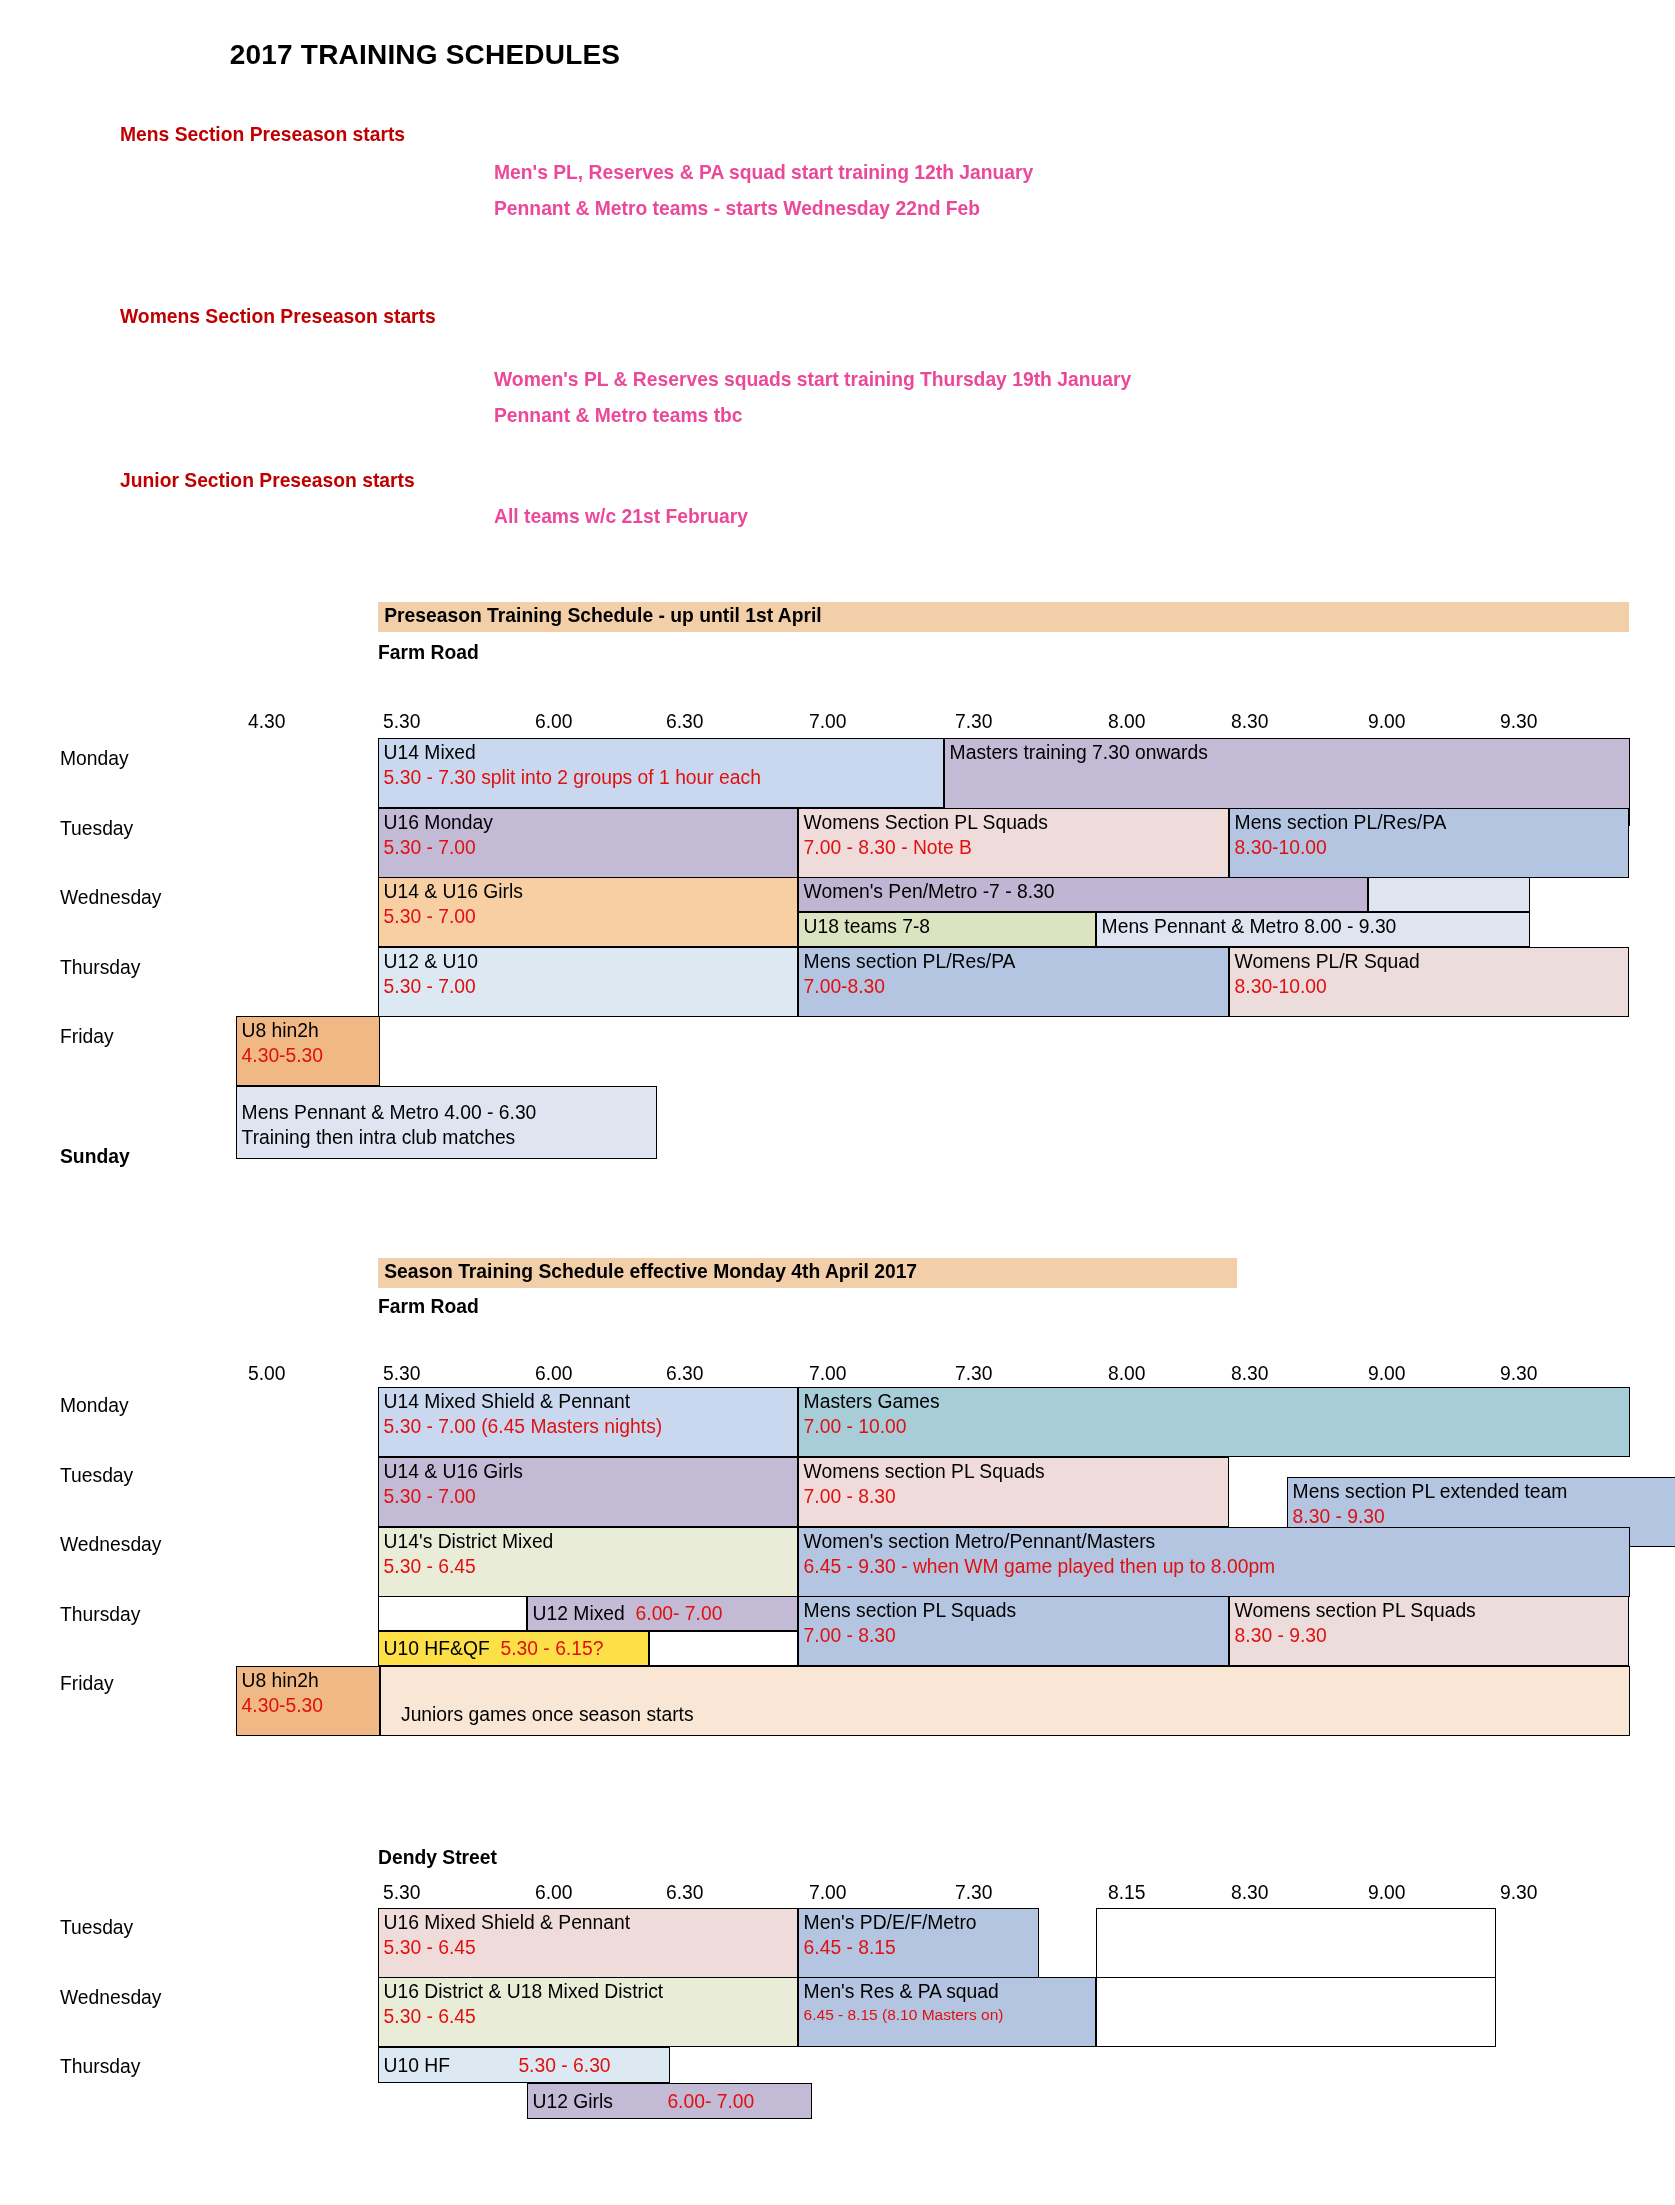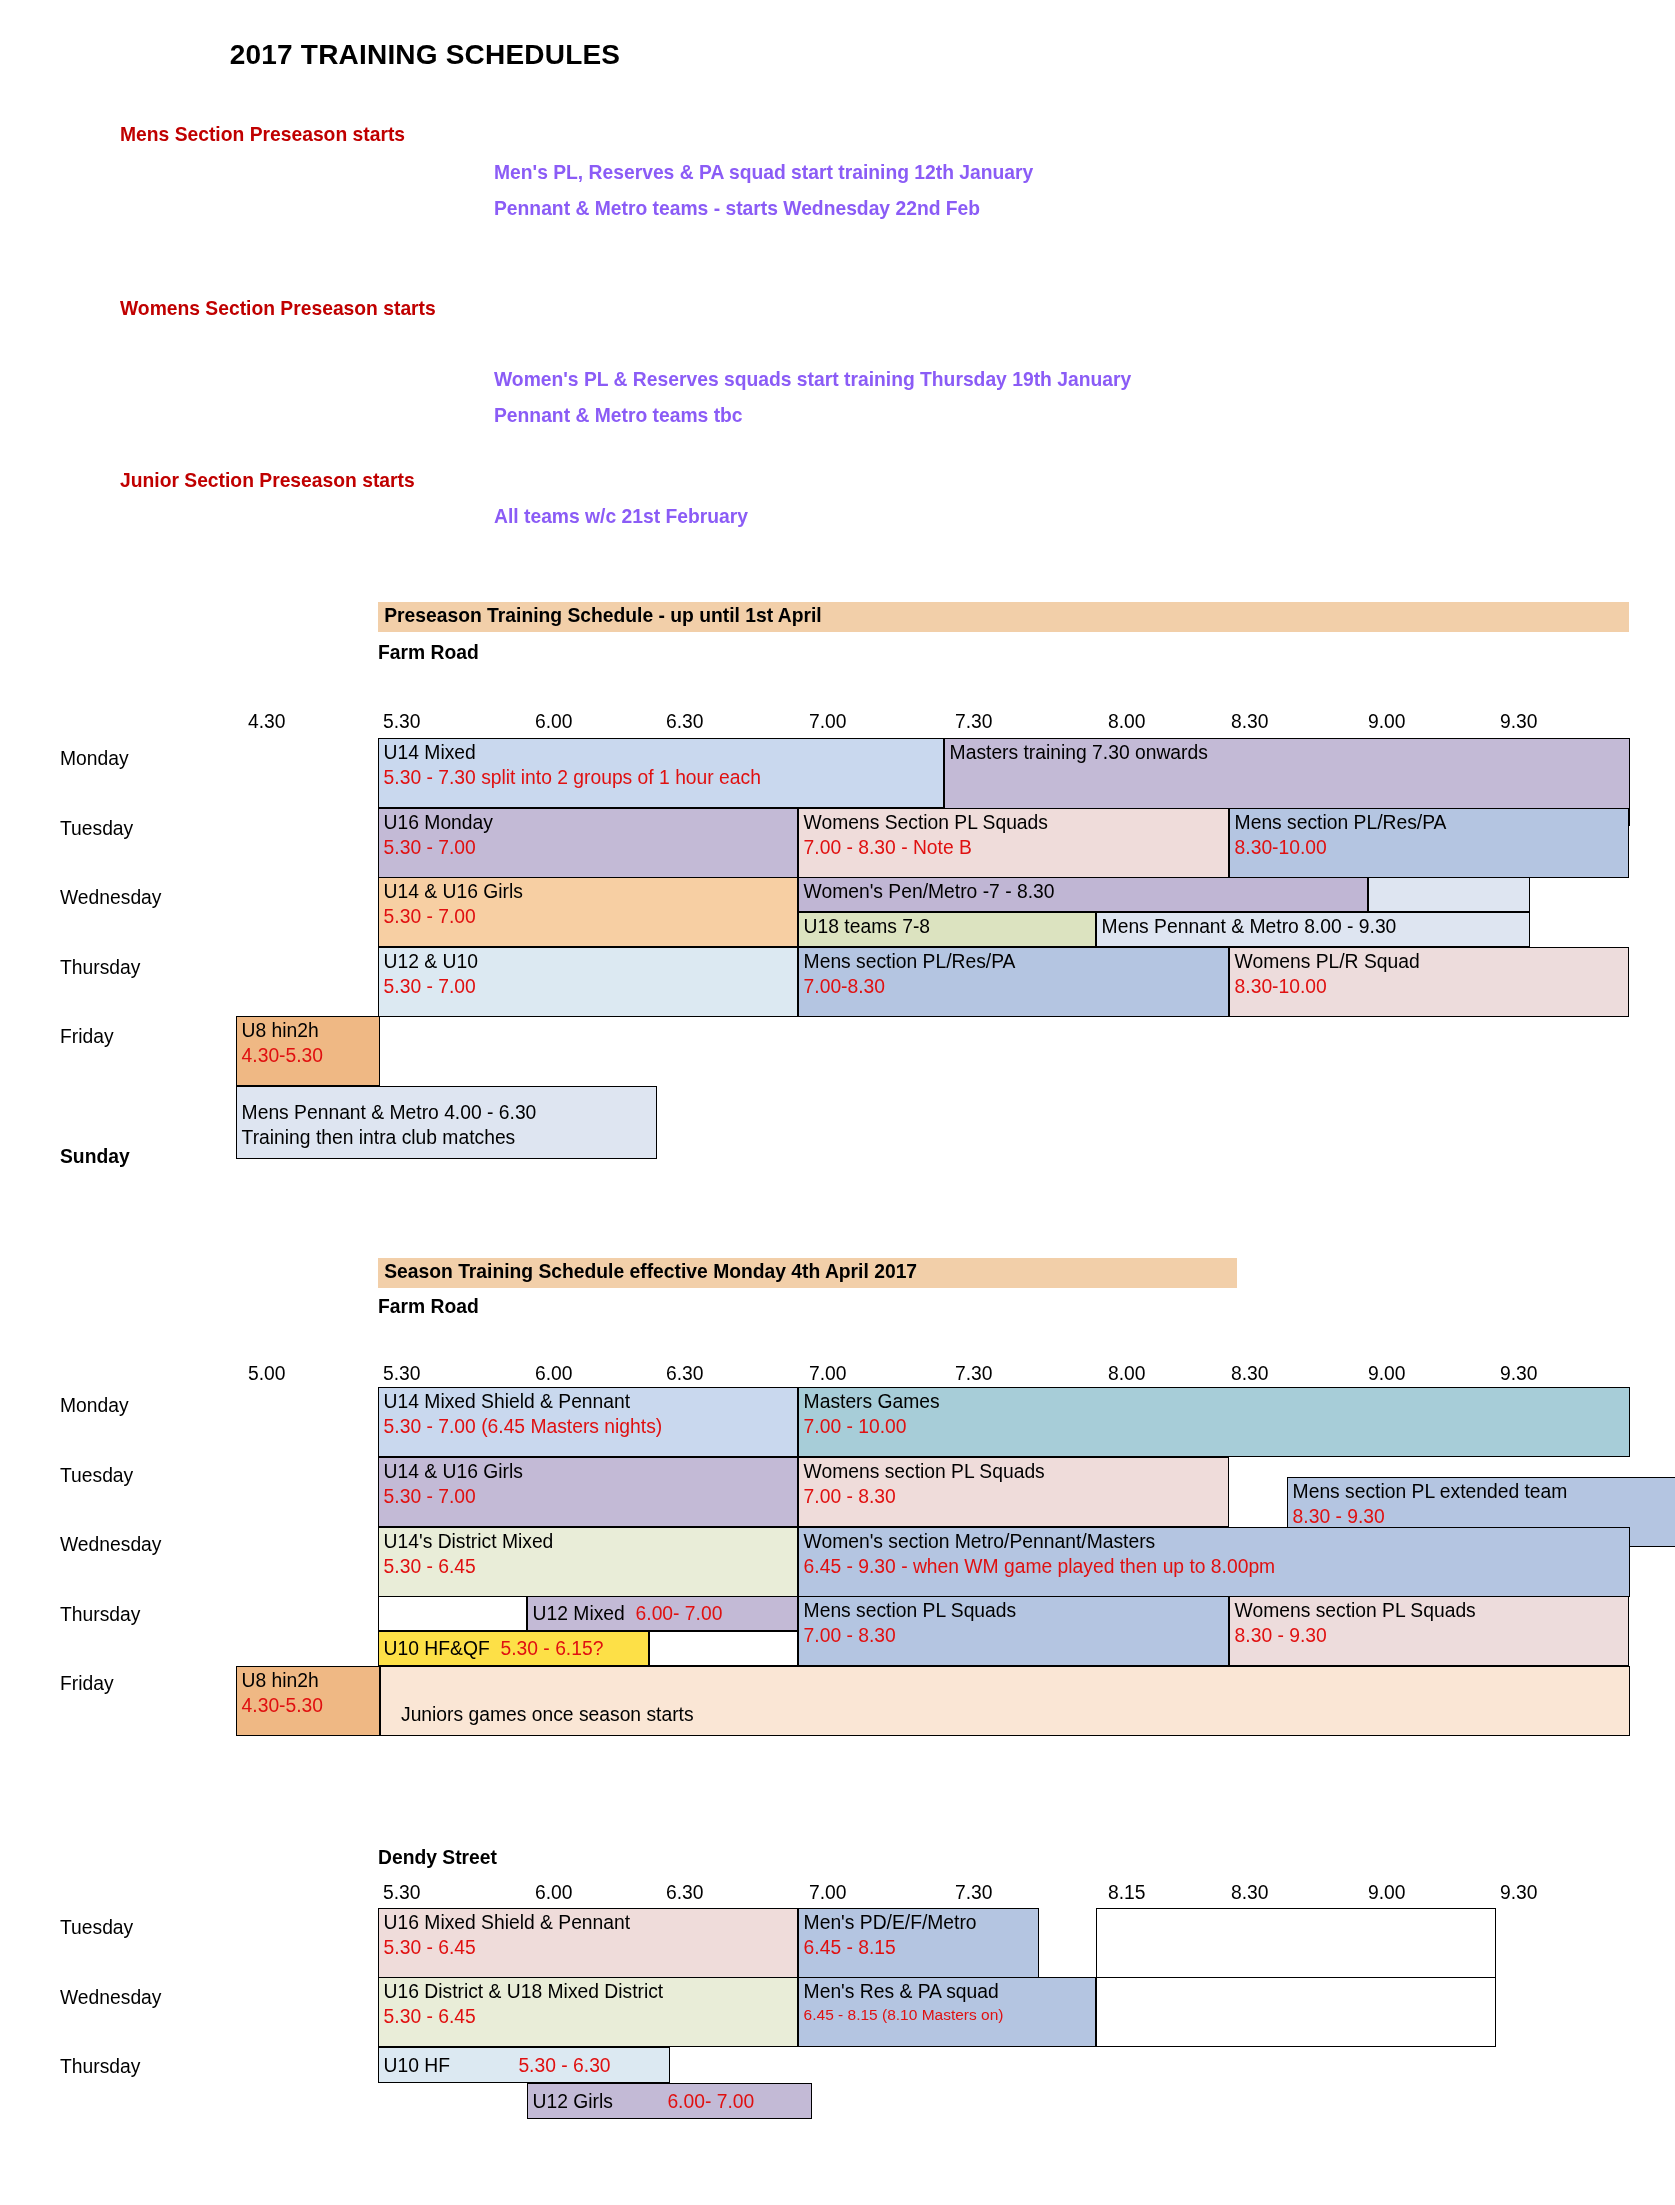--- a/index.html
+++ b/index.html
@@ -26,21 +26,21 @@
     font-weight: bold;
     letter-spacing: 0.2px;
   }
   .note-head {
     color: #C00000;
     font-weight: bold;
     font-size: 19.3px;
     margin-left: 60px;
   }
   .note-line {
-    color: #8b5cf6;
+    color: #ec4899;
     font-weight: bold;
     font-size: 19.3px;
     margin-left: 247px;
   }
 
   
   .sched { position: absolute; left: 0; width: 1675px; }
 
   .sched-banner {
     position: absolute;
@@ -98,21 +98,21 @@
 <body>
 
 <div class="page-title">2017 TRAINING SCHEDULES</div>
 
 <div>
 
   <div class="note-head" style="position:absolute;left:60px;top:124px;">Mens Section Preseason starts</div>
   <div class="note-line" style="position:absolute;left:247px;top:162px;">Men's PL, Reserves &amp; PA squad start training 12th January</div>
   <div class="note-line" style="position:absolute;left:247px;top:198px;">Pennant &amp; Metro teams -  starts Wednesday 22nd Feb</div>
 
-  <div class="note-head" style="position:absolute;left:60px;top:298px;text-align:center;">Womens Section  Preseason starts</div>
+  <div class="note-head" style="position:absolute;left:60px;top:306px;text-align:center;">Womens Section  Preseason starts</div>
   <div class="note-line" style="position:absolute;left:247px;top:369px;">Women's PL &amp; Reserves squads start training Thursday 19th January</div>
   <div class="note-line" style="position:absolute;left:247px;top:405px;">Pennant &amp; Metro teams tbc</div>
 
   <div class="note-head" style="position:absolute;left:60px;top:470px;">Junior Section Preseason starts</div>
   <div class="note-line" style="position:absolute;left:247px;top:506px;">All teams w/c 21st February</div>
 
 </div>
 
 <div class="sched">
 

